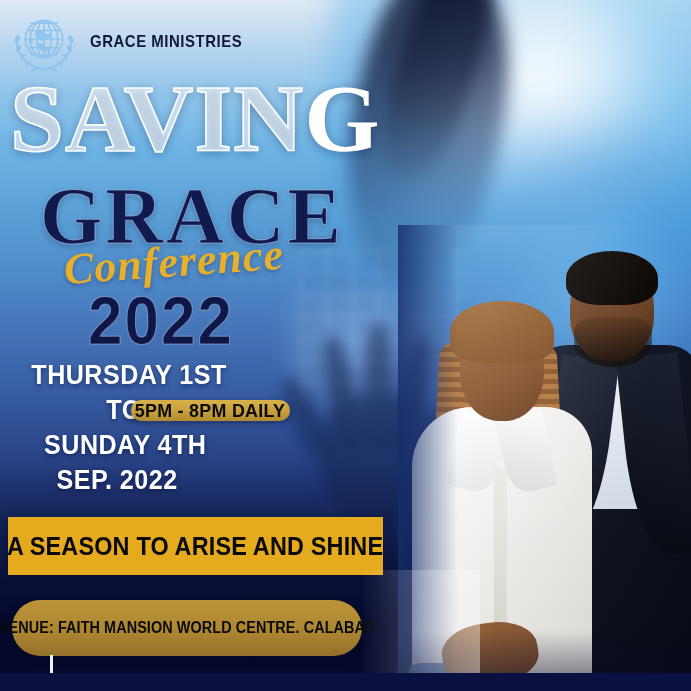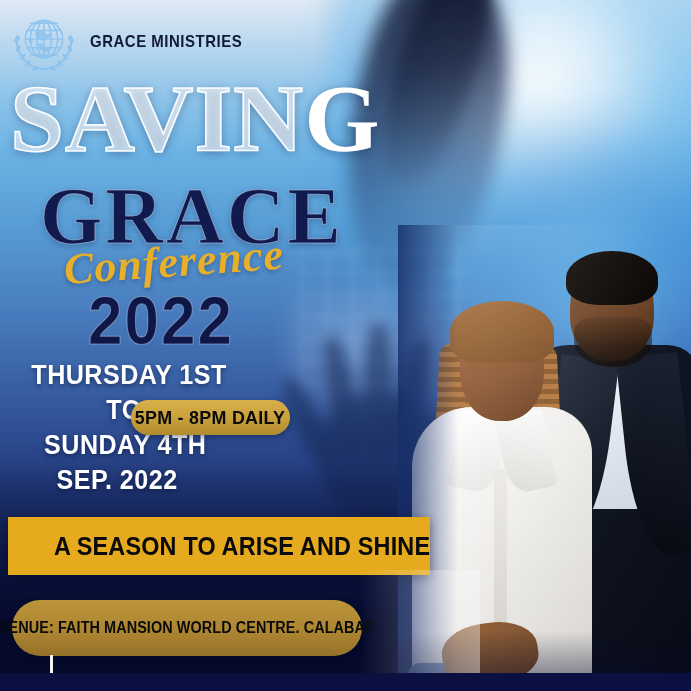--- a/index.html
+++ b/index.html
@@ -253,38 +253,37 @@
     font-weight:700;font-size:27px;color:#ffffff;letter-spacing:.5px;
     text-shadow:0 2px 5px rgba(5,14,48,.55);
   }
   .dates div{transform:scaleX(.93);}
   .d1{align-self:flex-start;margin-left:24px;}
   .d2{align-self:center;margin-left:-42px;}
   .d3{align-self:flex-start;margin-left:38px;}
   .d4{align-self:flex-start;margin-left:52px;}
 
   .time-pill{
-    position:absolute;left:131px;top:400px;width:159px;height:35px;
+    position:absolute;left:131px;top:400px;width:159px;height:21px;
     border-radius:20px;
     background:linear-gradient(180deg,#d9b14a 0%,#c79f3c 55%,#b08b2e 100%);
     display:flex;align-items:center;justify-content:center;
     box-shadow:0 2px 6px rgba(6,12,44,.45);
   }
   .time-pill span{
     font-family:"Liberation Sans",sans-serif;font-weight:700;font-size:19px;
     color:#0b0b0b;letter-spacing:.3px;transform:scaleX(.94);white-space:nowrap;
   }
 
   
   .theme{
     position:absolute;left:8px;top:517px;width:375px;height:58px;
     background:#e5aa1e;
     display:flex;align-items:center;justify-content:center;
     box-shadow:0 3px 9px rgba(5,10,40,.40);
-    padding-left:47px;
   }
   .theme span{
     font-family:"Liberation Sans",sans-serif;font-weight:700;font-size:26px;
     color:#0a0a0a;letter-spacing:.2px;transform:scaleX(.90);white-space:nowrap;
   }
 
   
   .venue{
     position:absolute;left:12px;top:600px;width:350px;height:56px;
     border-radius:30px;

